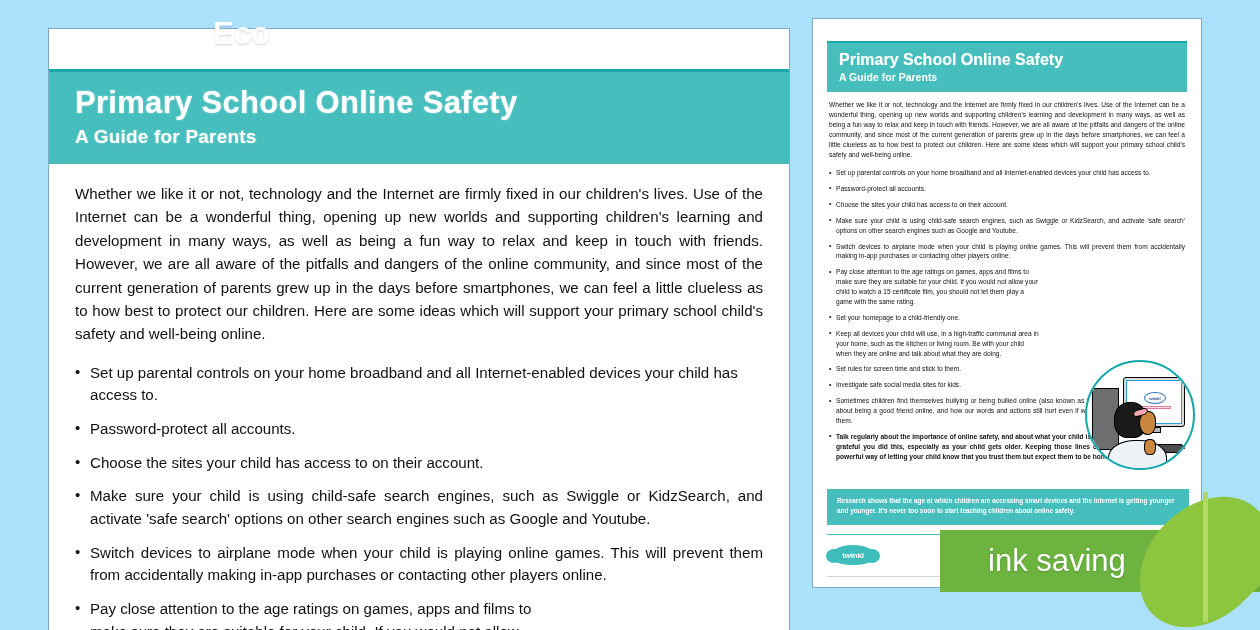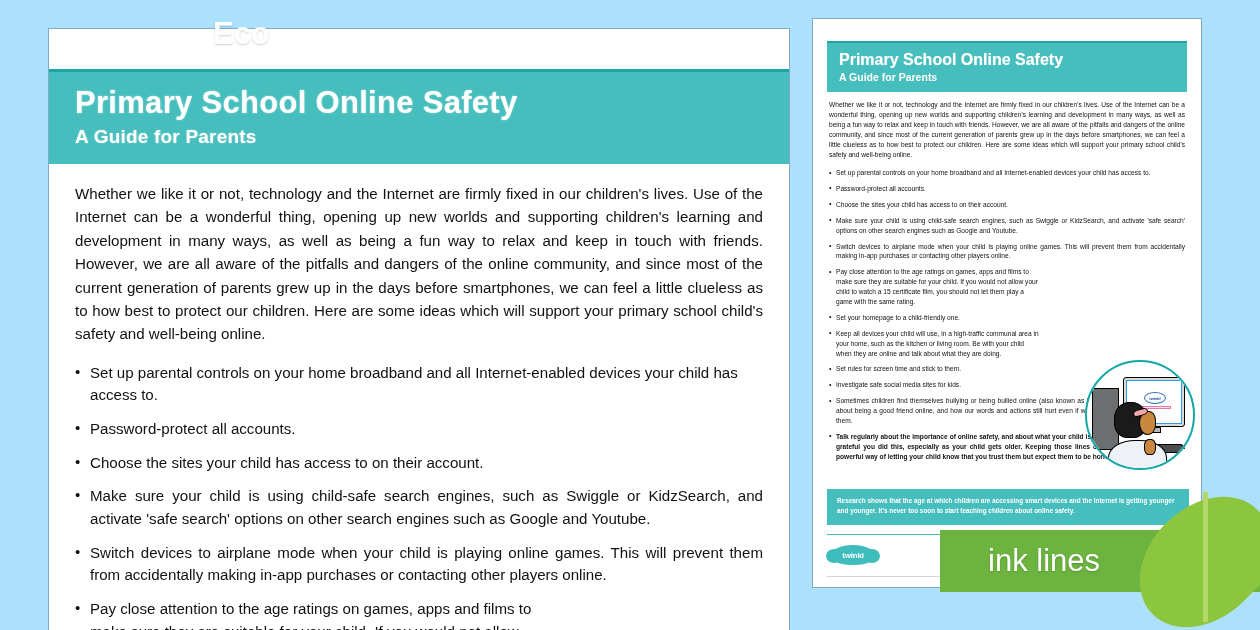--- a/index.html
+++ b/index.html
@@ -315,17 +315,17 @@
     <p class="thumb-footer-text">Research shows that the age at which children are accessing smart devices and the Internet is getting younger and younger. It's never too soon to start teaching children about online safety.</p>
   </div>
   <div class="thumb-rule"></div>
   <div class="twinkl-logo-footer">
     <span>twinkl</span>
   </div>
   <div class="thumb-bottom-rule"></div>
 </div>
 
 <div class="eco-badge">
-  <span class="eco-ink">ink lines</span>
+  <span class="eco-ink">ink saving</span>
 </div>
 <div class="eco-leaf"></div>
 <div class="eco-leaf-vein"></div>
 <div class="eco-word">Eco</div>
 
 </body></html>

